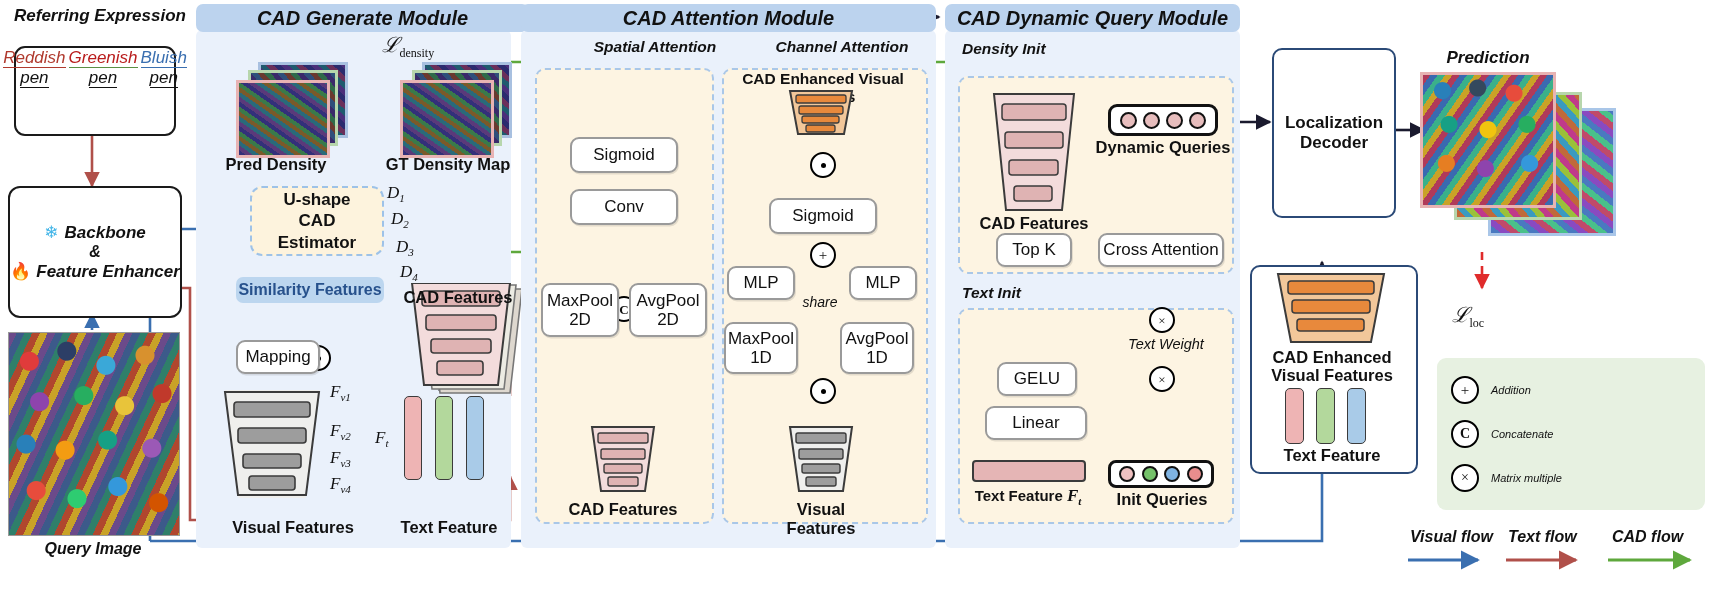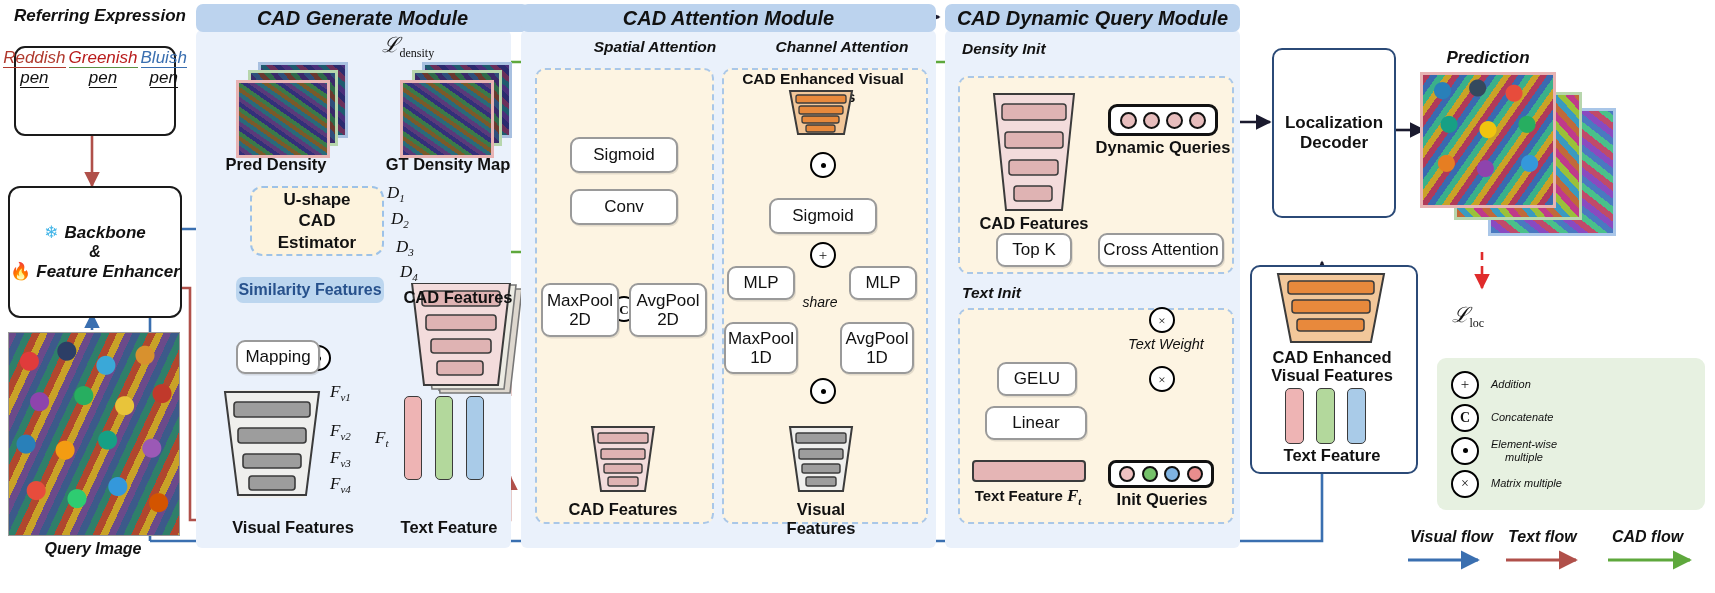--- a/index.html
+++ b/index.html
@@ -530,27 +530,20 @@
             display:flex;flex-direction:column;justify-content:space-around;">
   <div class="legend-row">
     <span class="op" style="width:24px;height:24px;font-size:15px;flex:none;">+</span>
     <span class="legend-txt">Addition</span>
   </div>
   <div class="legend-row">
     <span class="op" style="width:24px;height:24px;font-size:14px;font-weight:bold;flex:none;">C</span>
     <span class="legend-txt">Concatenate</span>
   </div>
   <div class="legend-row">
-    <span class="op opdot" style="width:24px;height:24px;flex:none;"></span>
-    <span class="legend-txt">
-      <div>Element-wise</div>
-      <div style="text-align:center;">multiple</div>
-    </span>
-  </div>
-  <div class="legend-row">
     <span class="op" style="width:24px;height:24px;font-size:14px;flex:none;">×</span>
     <span class="legend-txt">Matrix multiple</span>
   </div>
 </div>
 
 <div class="abs flowlbl" style="left:1410px;top:528px;">Visual flow</div>
 <div class="abs flowlbl" style="left:1508px;top:528px;">Text flow</div>
 <div class="abs flowlbl" style="left:1612px;top:528px;">CAD flow</div>
 
 </body></html>

